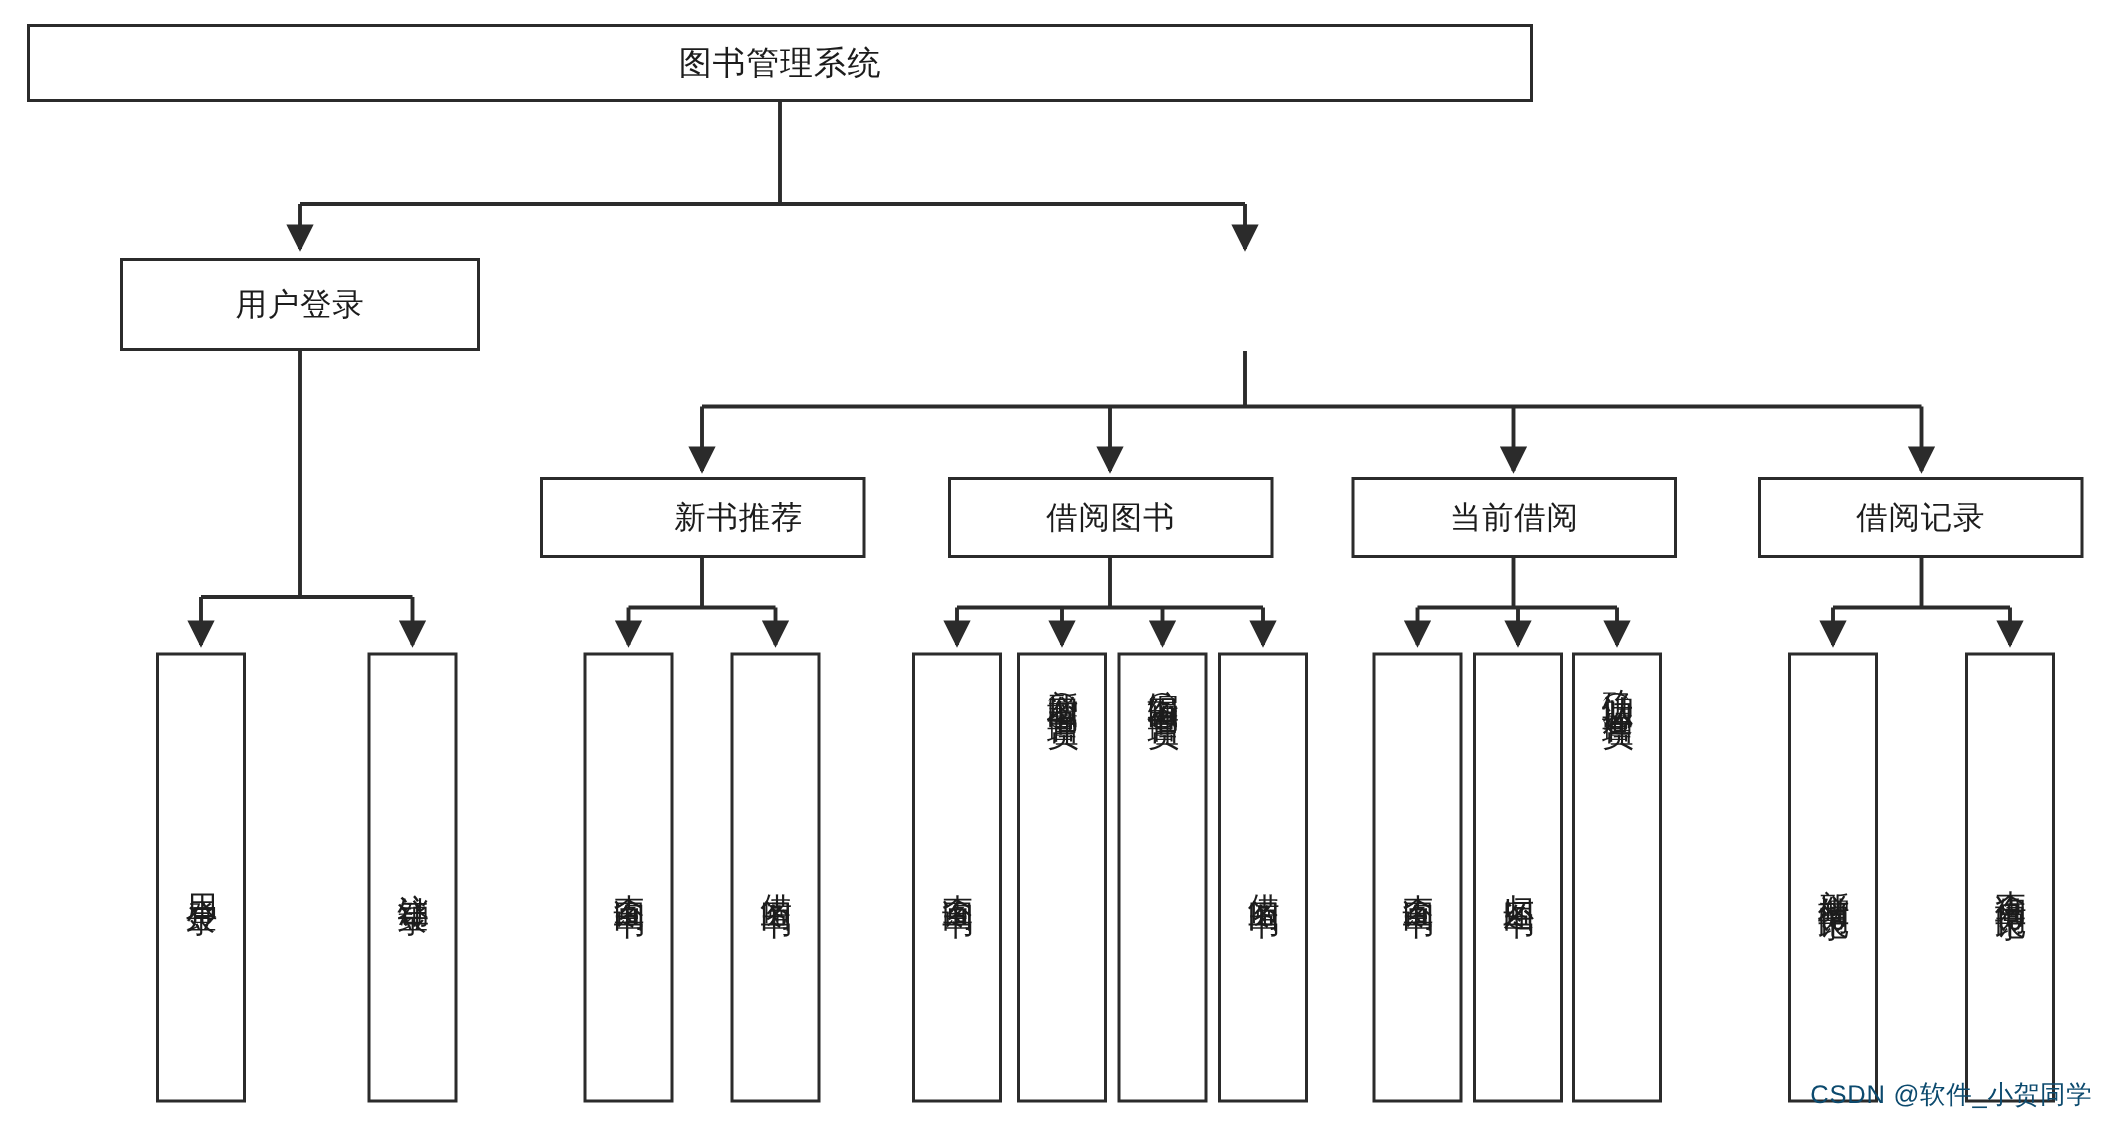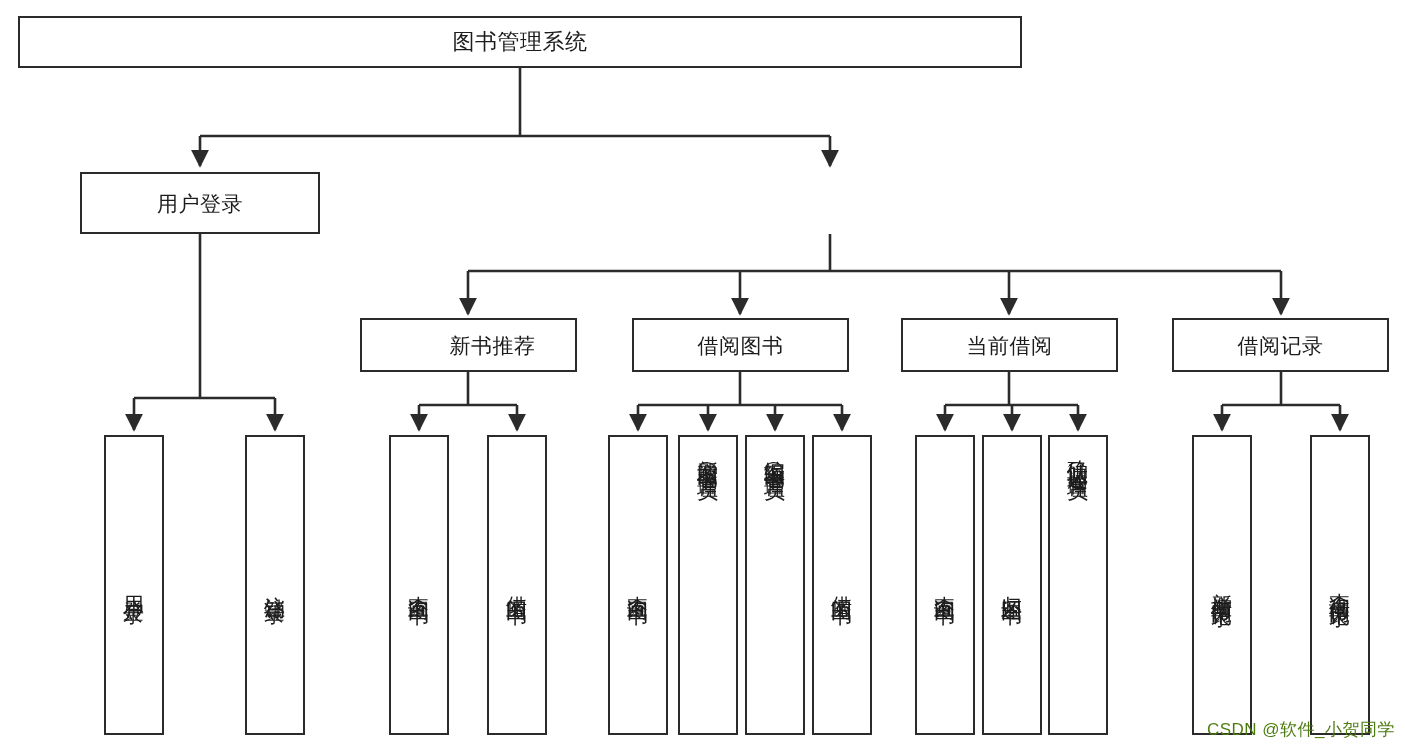--- a/index.html
+++ b/index.html
@@ -66,21 +66,21 @@
   
   .node.v.centered {
     align-items: center;
     padding-top: 0;
   }
   #watermark {
     position: absolute;
     right: 10px;
     bottom: 6px;
     font-size: 17px;
-    color: #4d7c0f;
+    color: #0c4a6e;
     white-space: nowrap;
     letter-spacing: 0.5px;
   }
 </style>
 </head>
 <body>
 
 <div id="diagram-root">
 
   <svg id="edge-layer" viewBox="0 0 1405 747" width="1405" height="747" xmlns="http://www.w3.org/2000/svg">

